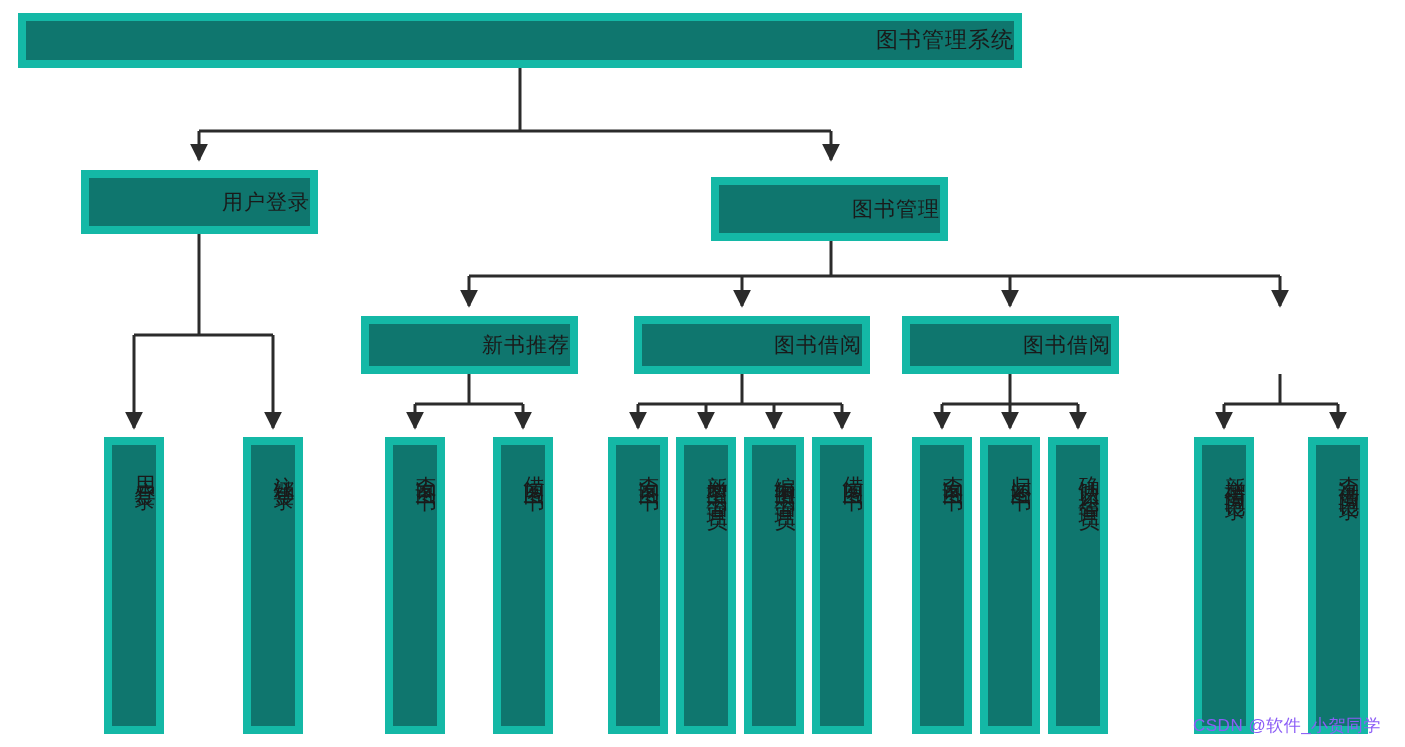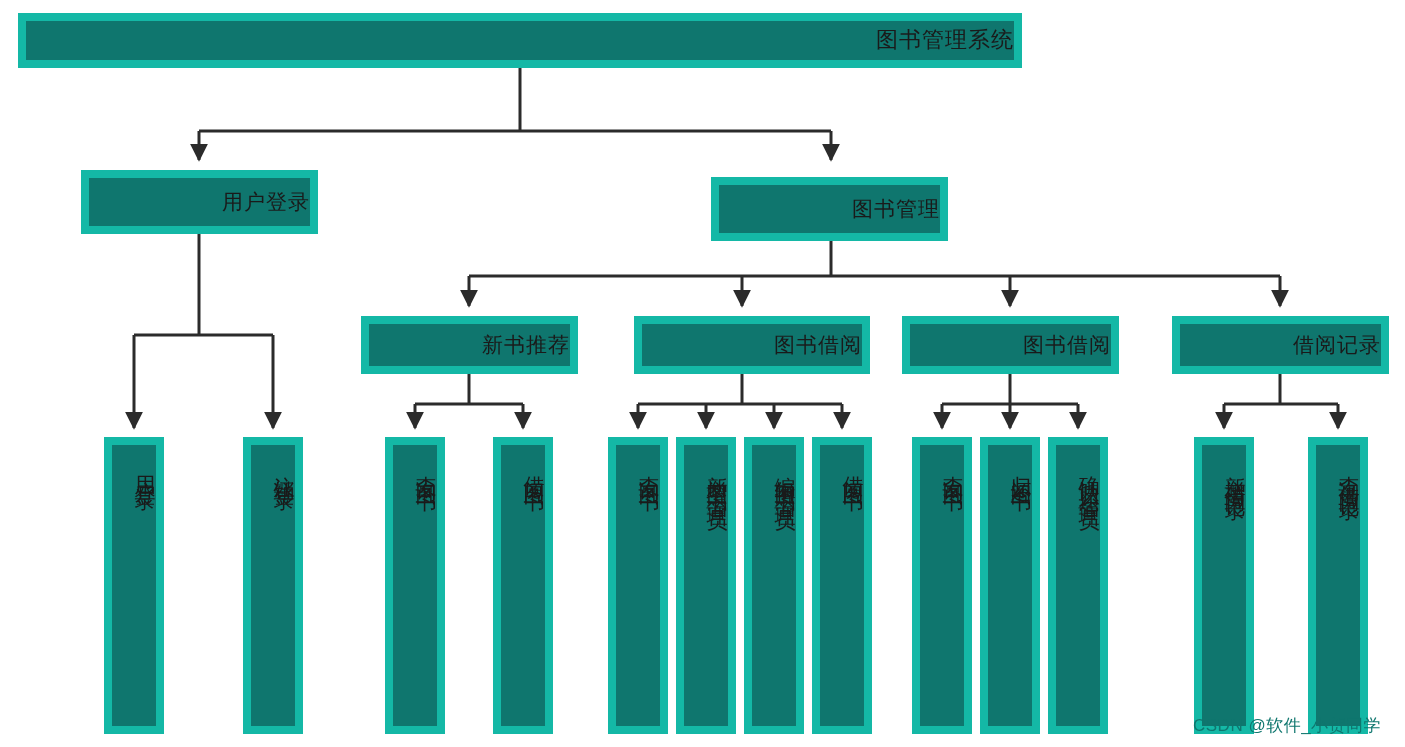--- a/index.html
+++ b/index.html
@@ -54,21 +54,21 @@
     writing-mode: vertical-rl;
     text-orientation: upright;
     letter-spacing: 5px;
     line-height: 1.05;
     display: block;
     white-space: nowrap;
   }
   .watermark {
     position: absolute;
     font-size: 17px;
-    color: #0f766e;
+    color: #8b5cf6;
     letter-spacing: 0.5px;
     white-space: nowrap;
     user-select: none;
   }
 </style>
 </head>
 <body>
 
 <div id="canvas">
 
@@ -135,23 +135,20 @@
 
   <div class="node horiz" style="left:361px; top:316px; width:217px; height:58px;">
     <span>新书推荐</span>
   </div>
   <div class="node horiz" style="left:634px; top:316px; width:236px; height:58px;">
     <span>图书借阅</span>
   </div>
   <div class="node horiz" style="left:902px; top:316px; width:217px; height:58px;">
     <span>图书借阅</span>
   </div>
-  <div class="node horiz" style="left:1172px; top:316px; width:217px; height:58px;">
-    <span>借阅记录</span>
-  </div>
 
   <div class="node leaf" style="left:104px; top:437px; width:60px; height:297px;">
     <span class="vtext">用户登录</span>
   </div>
   <div class="node leaf" style="left:243px; top:437px; width:60px; height:297px;">
     <span class="vtext">注销登录</span>
   </div>
 
   <div class="node leaf" style="left:385px; top:437px; width:60px; height:297px;">
     <span class="vtext">查询图书</span>

